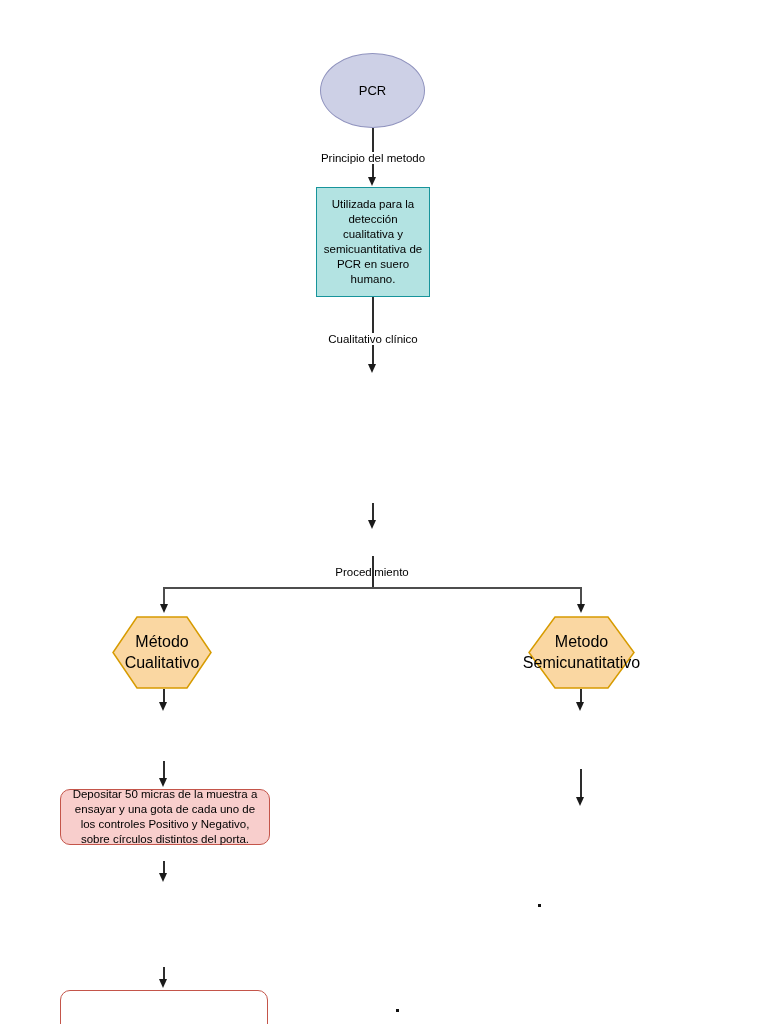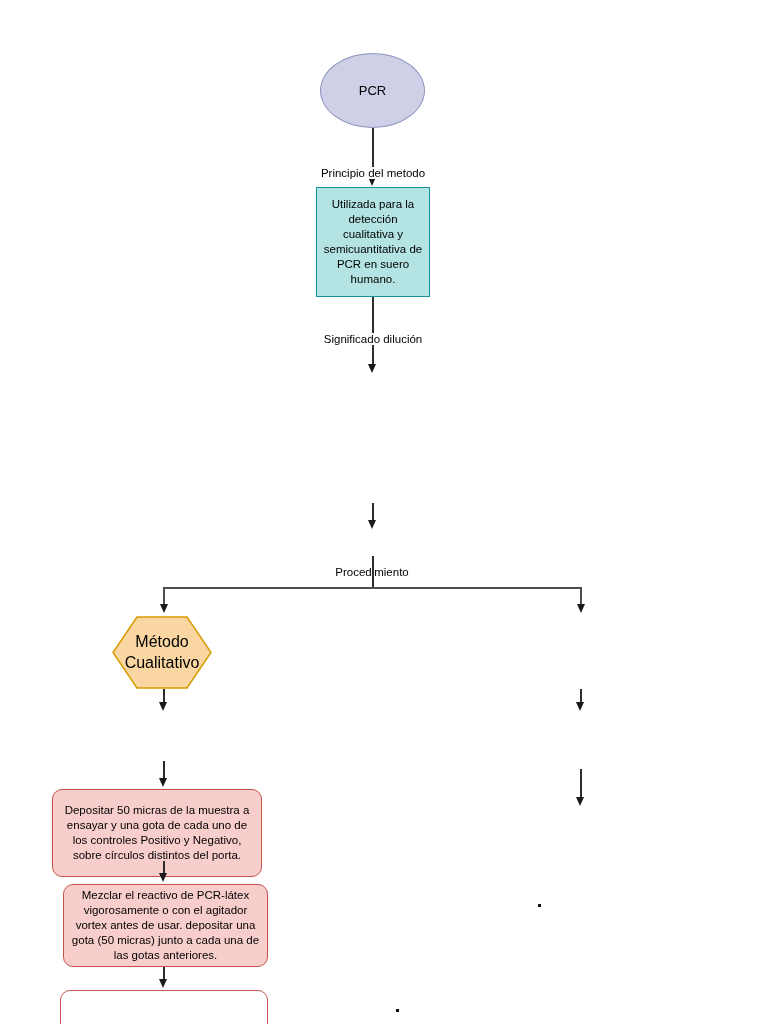--- a/index.html
+++ b/index.html
@@ -45,64 +45,67 @@
 <body>
 
 <div class="canvas">
 
   <div class="node-ellipse" style="left:320px; top:53px; width:105px; height:75px;">
     <span>PCR</span>
   </div>
 
   <div class="vline" style="left:372px; top:128px; height:50px;"></div>
   <div class="arrow" style="left:368px; top:177px;"></div>
-  <div class="edge-label" style="left:373px; top:173px;">Principio del metodo</div>
+  <div class="edge-label" style="left:373px; top:158px;">Principio del metodo</div>
 
   <div class="box teal" style="left:316px; top:187px; width:114px; height:110px;">
     <span>Utilizada para la detección cualitativa y semicuantitativa de PCR en suero humano.</span>
   </div>
 
   <div class="vline" style="left:372px; top:297px; height:67px;"></div>
   <div class="arrow" style="left:368px; top:364px;"></div>
-  <div class="edge-label" style="left:373px; top:339px;">Significado dilución</div>
+  <div class="edge-label" style="left:373px; top:339px;">Cualitativo clínico</div>
 
 
   <div class="vline" style="left:372px; top:503px; height:17px;"></div>
   <div class="arrow" style="left:368px; top:520px;"></div>
   <div class="edge-label" style="left:372px; top:572px;">Procedimiento</div>
   <div class="vline" style="left:372px; top:556px; height:33px;"></div>
 
   <div class="branchline" style="left:164px; top:587px; width:418px; height:2px;"></div>
   <div class="branchline" style="left:163px; top:587px; width:2px; height:17px;"></div>
   <div class="arrow" style="left:159.5px; top:604px;"></div>
   <div class="branchline" style="left:580px; top:587px; width:2px; height:17px;"></div>
   <div class="arrow" style="left:576.5px; top:604px;"></div>
 
   <div class="hex" style="left:112px; top:616px; width:100px; height:73px;">
     <svg width="100" height="73" viewBox="0 0 100 73">
       <polygon points="25,1 75,1 99,36.5 75,72 25,72 1,36.5"></polygon>
     </svg>
     <div class="hex-label">Método Cualitativo</div>
   </div>
 
+  <div class="hex" style="left:528px; top:616px; width:107px; height:73px;">
+    <svg width="107" height="73" viewBox="0 0 107 73">
+      <polygon points="27,1 80,1 106,36.5 80,72 27,72 1,36.5"></polygon>
+    </svg>
+    <div class="hex-label">Metodo Semicunatitativo</div>
+  </div>
 
   <div class="vline" style="left:163px; top:689px; height:13px;"></div>
   <div class="arrow" style="left:158.5px; top:702px;"></div>
 
   <div class="vline" style="left:163px; top:761px; height:17px;"></div>
   <div class="arrow" style="left:158.5px; top:778px;"></div>
-  <div class="box pink" style="left:52px; top:789px; width:210px; height:88px;">
+  <div class="box pink" style="left:60px; top:789px; width:210px; height:56px;">
     <span>Depositar 50 micras de la muestra a ensayar y una gota de cada uno de los controles Positivo y Negativo, sobre círculos distintos del porta.</span>
   </div>
 
   <div class="vline" style="left:163px; top:861px; height:12px;"></div>
   <div class="arrow" style="left:158.5px; top:873px;"></div>
-  <div class="box pink" style="left:63px; top:884px; width:205px; height:83px;">
-    <span>Mezclar el reactivo de PCR-látex vigorosamente o con el agitador vortex antes de usar. depositar una gota (50 micras) junto a cada una de las gotas anteriores.</span>
-  </div>
 
   <div class="vline" style="left:163px; top:967px; height:12px;"></div>
   <div class="arrow" style="left:158.5px; top:979px;"></div>
   <div class="box pink-empty" style="left:60px; top:990px; width:208px; height:55px;"></div>
 
   <div class="vline" style="left:580px; top:689px; height:13px;"></div>
   <div class="arrow" style="left:575.5px; top:702px;"></div>
 
   <div class="vline" style="left:580px; top:769px; height:28px;"></div>
   <div class="arrow" style="left:575.5px; top:797px;"></div>

